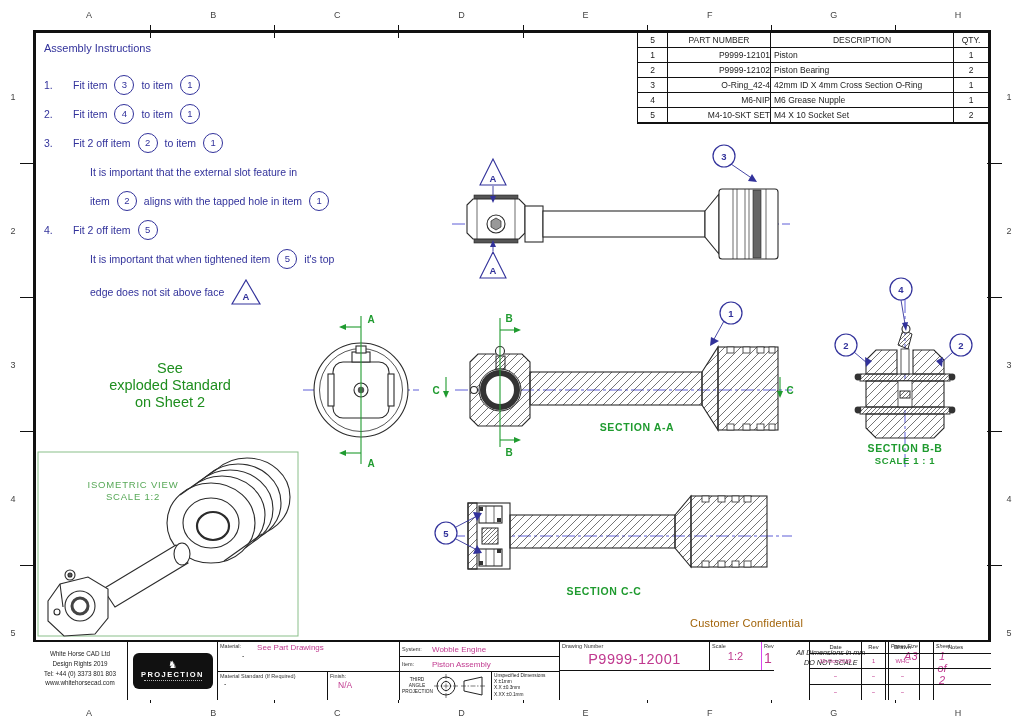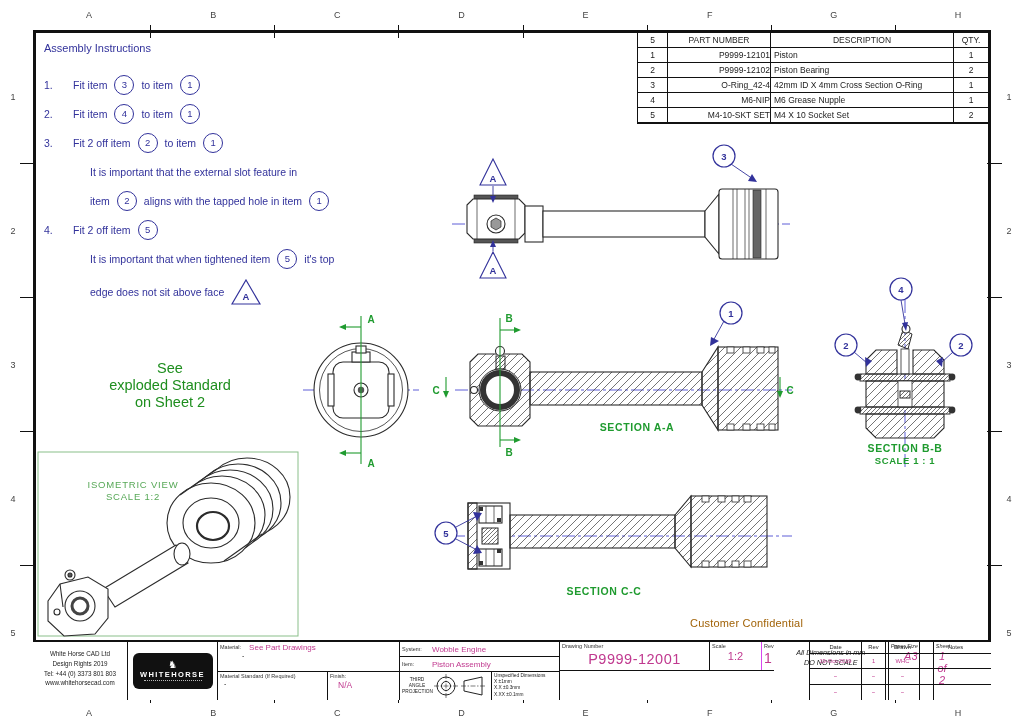--- a/index.html
+++ b/index.html
@@ -52,21 +52,21 @@
   .val-m{color:#c0398f;}
   .company{width:95px;text-align:center;font-size:6.3px;line-height:1.55;padding-top:7px;color:#222;}
   .logocell{width:90px;display:flex;align-items:center;justify-content:center;}
   .logo{background:#111;border-radius:6px;width:80px;height:36px;color:#fff;display:flex;
         flex-direction:column;align-items:center;justify-content:center;gap:1px;}
   .logo .horse{font-size:10px;line-height:9px;}
   .logo .name{font-size:7.5px;font-weight:bold;letter-spacing:1.4px;}
   .logo .rule{width:58px;height:2px;border-top:1px dotted #bbb;}
   .matcell{width:182px;display:flex;flex-direction:column;}
   .mat-top{height:30px;border-bottom:1px solid #111;}
-  .mat-top .inline{display:flex;gap:8px;align-items:center;}
+  .mat-top .inline{display:flex;gap:16px;align-items:flex-start;}
   .mat-top .v{font-size:8px;margin-top:1px;}
   .mat-top .dash{margin-left:24px;font-size:7px;color:#222;}
   .mat-bot{flex:1;display:flex;}
   .mstd{width:110px;border-right:1px solid #111;}
   .mstd .dash{margin-left:6px;font-size:7px;}
   .fin{flex:1;} .fin .v{font-size:8.5px;margin-left:10px;}
   .syscell{width:160px;display:flex;flex-direction:column;}
   .sysrow{height:15px;border-bottom:1px solid #111;display:flex;align-items:center;gap:4px;padding-left:2px;}
   .sysrow .l{font-size:5.5px;color:#333;width:26px;}
   .sysrow .v{font-size:8px;}
@@ -498,21 +498,21 @@
   <div class="tb">
     <div class="cell company">
       <div>White Horse CAD Ltd</div>
       <div>Design Rights 2019</div>
       <div>Tel: +44 (0) 3373 801 803</div>
       <div>www.whitehorsecad.com</div>
     </div>
     <div class="cell logocell">
       <div class="logo">
         <span class="horse">♞</span>
-        <span class="name">WHITEHORSE</span>
+        <span class="name">PROJECTION</span>
         <span class="rule"></span>
       </div>
     </div>
     <div class="cell matcell">
       <div class="mat-top">
         <div class="inline">
           <span class="lbl">Material:</span>
           <span class="v val-m">See Part Drawings</span>
         </div>
         <div class="dash">-</div>

